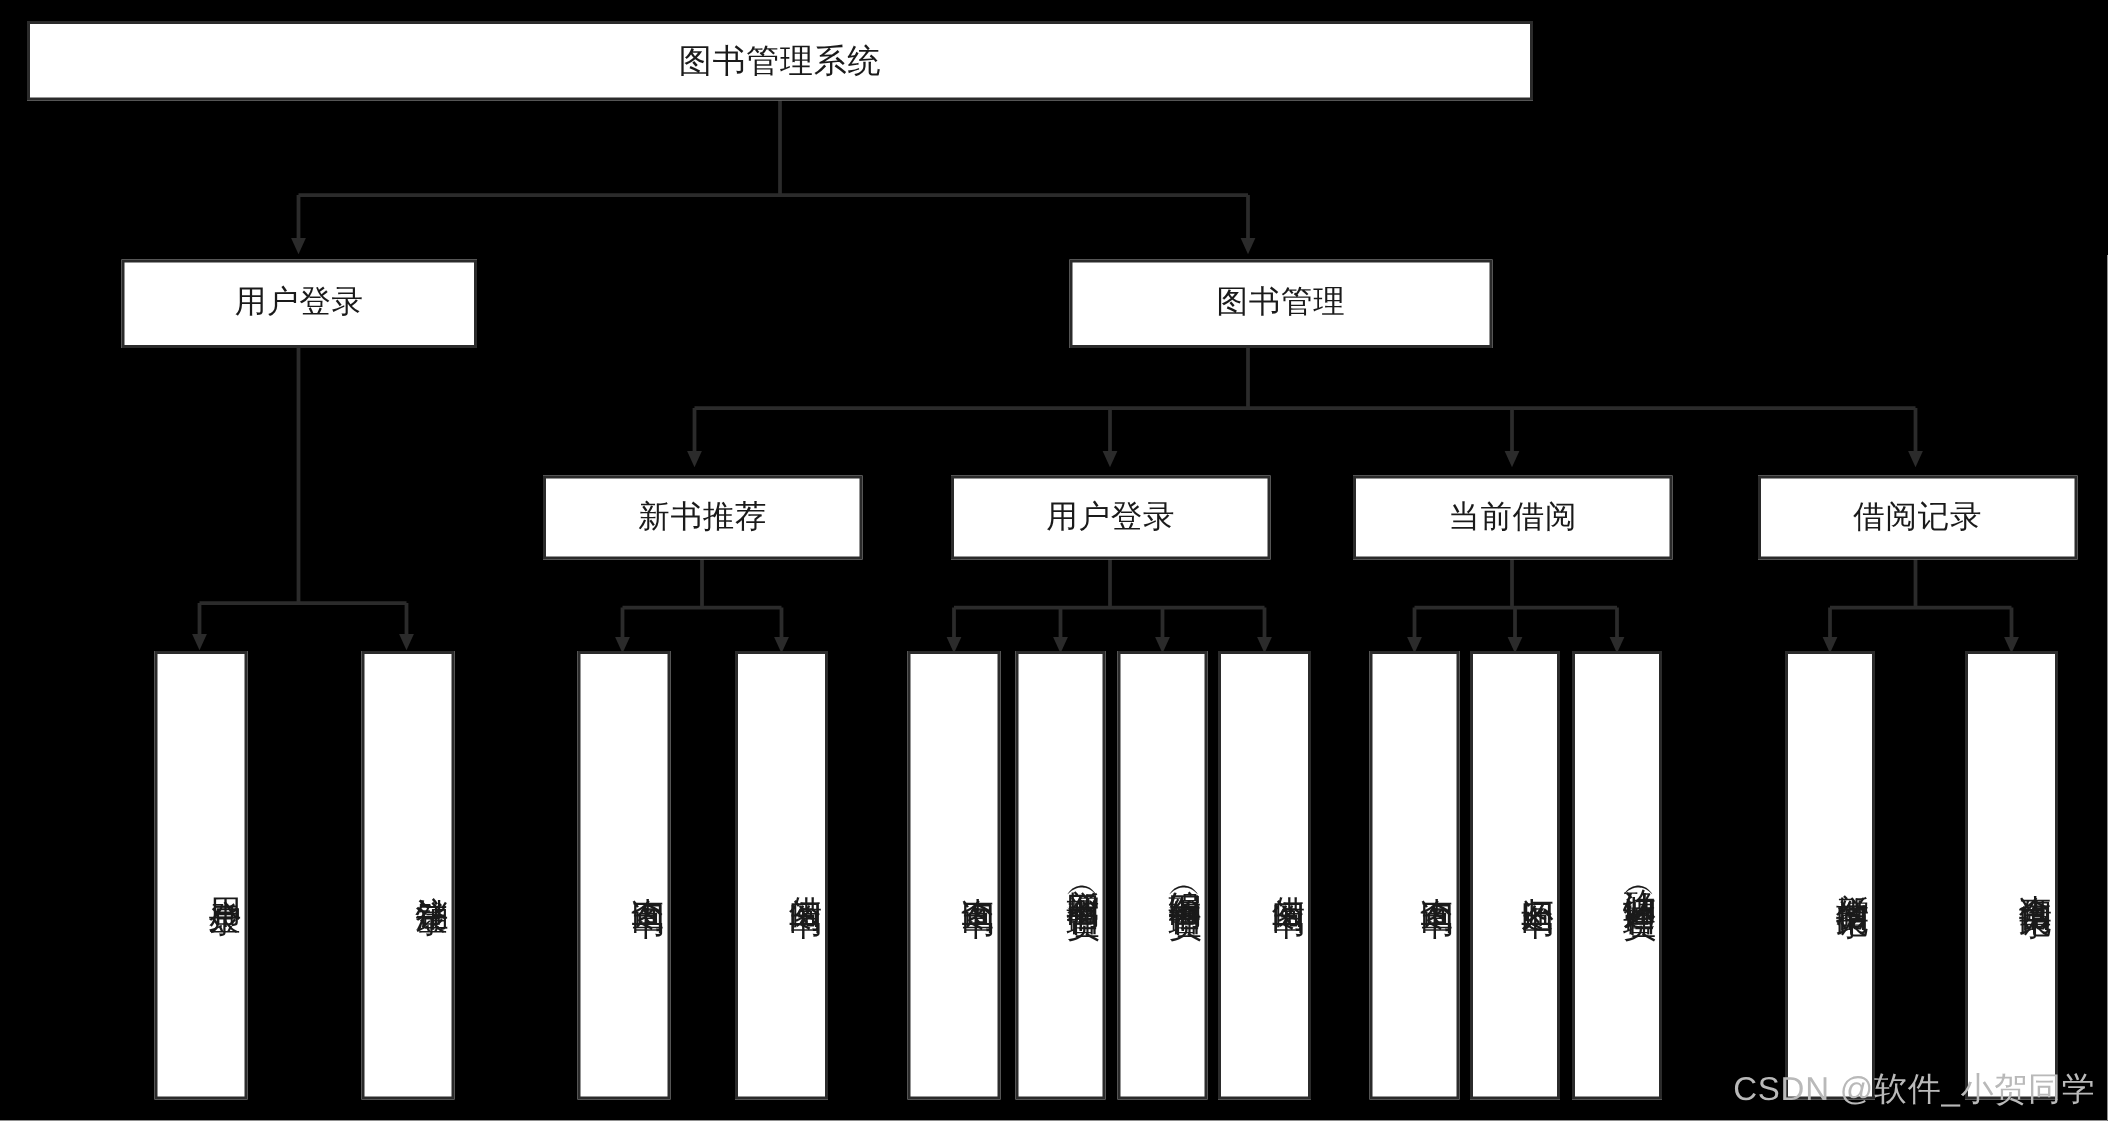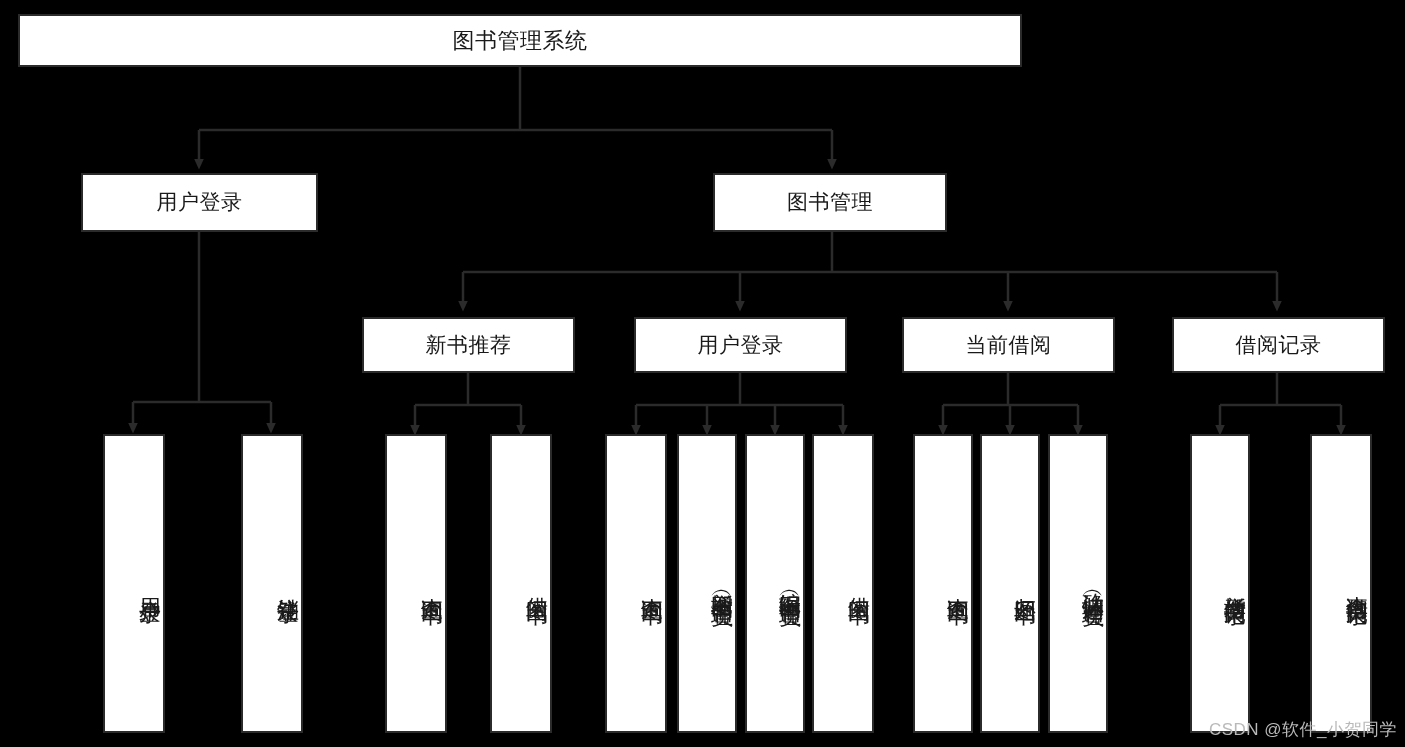--- a/index.html
+++ b/index.html
@@ -55,21 +55,21 @@
     display: block;
     text-align: center;
   }
   .node.root {
     font-size: 22px;
   }
   .watermark {
     position: absolute;
     right: 8px;
     bottom: 6px;
-    font-size: 17px;
+    font-size: 22px;
     color: #b9b9b9;
     letter-spacing: 0.5px;
     white-space: nowrap;
   }
 </style>
 </head>
 <body>
 
 <div id="canvas">
 
@@ -124,21 +124,21 @@
     </g>
   </svg>
 
   <div class="node h root" style="left:18px; top:14px; width:1004px; height:53px;">
     <span>图书管理系统</span>
   </div>
 
   <div class="node h" style="left:81px; top:173px; width:237px; height:59px;">
     <span>用户登录</span>
   </div>
-  <div class="node h" style="left:713px; top:173px; width:234px; height:59px;">
+  <div class="node h" style="left:713px; top:173px; width:282px; height:59px;">
     <span>图书管理</span>
   </div>
 
   <div class="node h" style="left:362px; top:317px; width:213px; height:56px;align-items:center;">
     <span>新书推荐</span>
   </div>
   <div class="node h" style="left:634px; top:317px; width:213px; height:56px;">
     <span>用户登录</span>
   </div>
   <div class="node h" style="left:902px; top:317px; width:213px; height:56px;">

